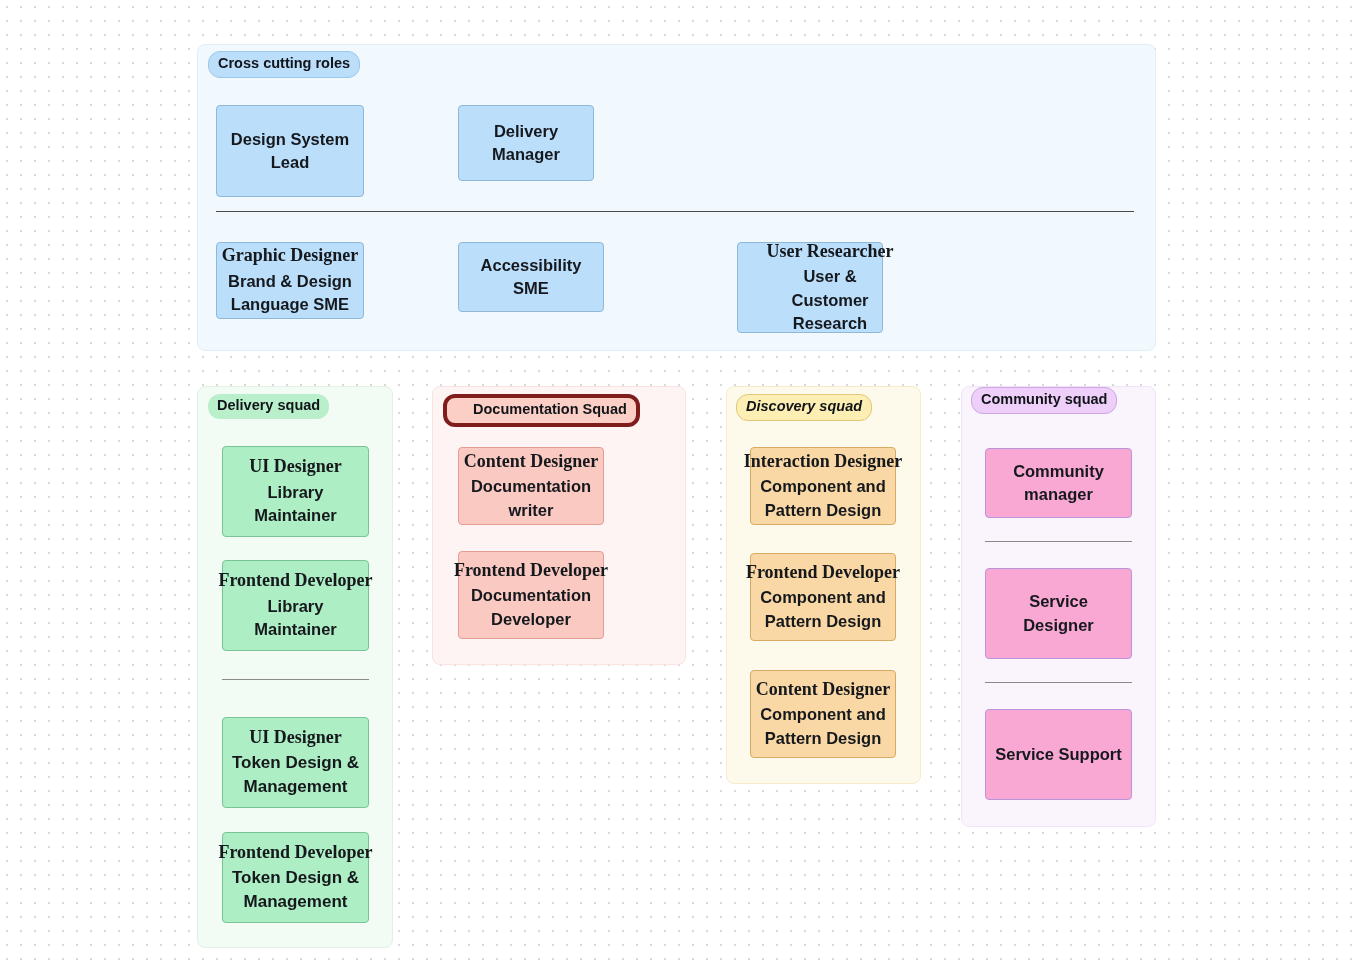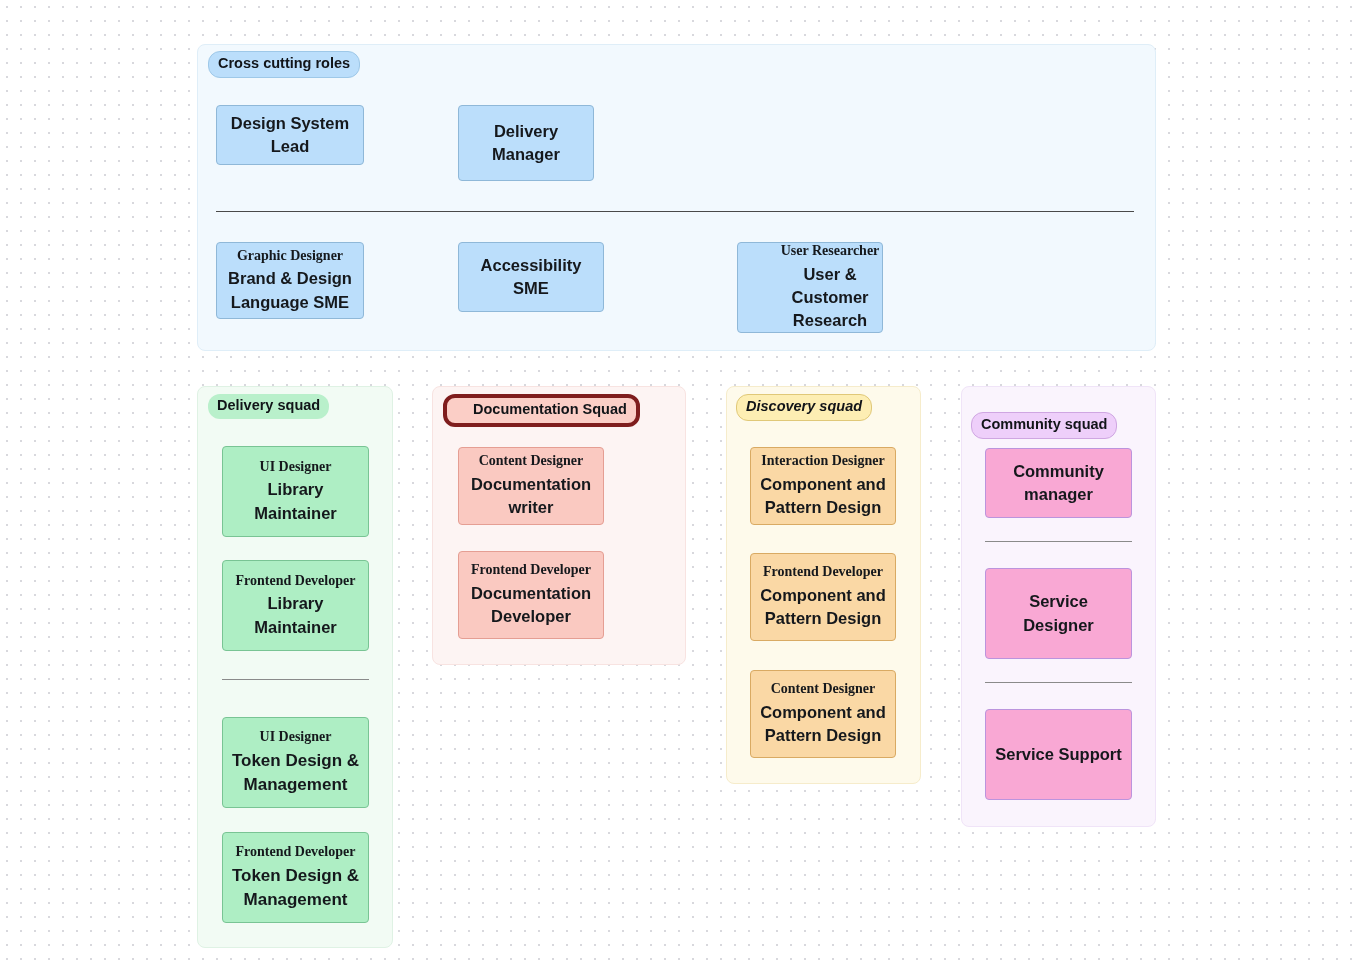--- a/index.html
+++ b/index.html
@@ -52,21 +52,21 @@
     flex-direction: column;
     align-items: center;
     justify-content: center;
     text-align: center;
     padding: 6px 8px;
   }
 
   .card .role {
     font-family: "Liberation Serif", serif;
     font-weight: 700;
-    font-size: 14px;
+    font-size: 18px;
     color: #15181c;
     line-height: 1.25;
     margin-bottom: 3px;
     white-space: nowrap;
   }
 
   .card .title {
     font-family: "Liberation Sans", sans-serif;
     font-weight: 700;
     font-size: 16.5px;
@@ -122,32 +122,32 @@
   }
   #discovery-badge { left: 736px; top: 394px; background: #fdeeb3; border: 1px solid #e0c878; font-style: italic; }
   .card.orange { background: #fad8a5; border: 1px solid #d9aa63; }
 
   
   #community-panel {
     left: 961px; top: 386px; width: 195px; height: 441px;
     background: #faf4fd;
     border: 1px solid #f0e4f8;
   }
-  #community-badge { left: 971px; top: 412px; background: #eecffa; border: 1px solid #cfa6e2; }
+  #community-badge { left: 971px; top: 387px; background: #eecffa; border: 1px solid #cfa6e2; }
   .card.purple { background: #f9a8d4; border: 1px solid #bb94dd; }
 </style>
 </head>
 <body>
 
 <div class="canvas">
 
   <div class="panel" id="cross-panel"></div>
   <div class="panel-badge" id="cross-badge">Cross cutting roles</div>
 
-  <div class="card blue" style="left:216px; top:105px; width:148px; height:60px;">
+  <div class="card blue" style="left:216px; top:105px; width:148px; height:92px;">
     <span class="title">Design System Lead</span>
   </div>
 
   <div class="card blue" style="left:458px; top:105px; width:136px; height:76px;">
     <span class="title">Delivery Manager</span>
   </div>
 
   <div class="divider" style="left:216px; top:211px; width:918px;"></div>
 
   <div class="card blue" style="left:216px; top:242px; width:148px; height:77px;">

